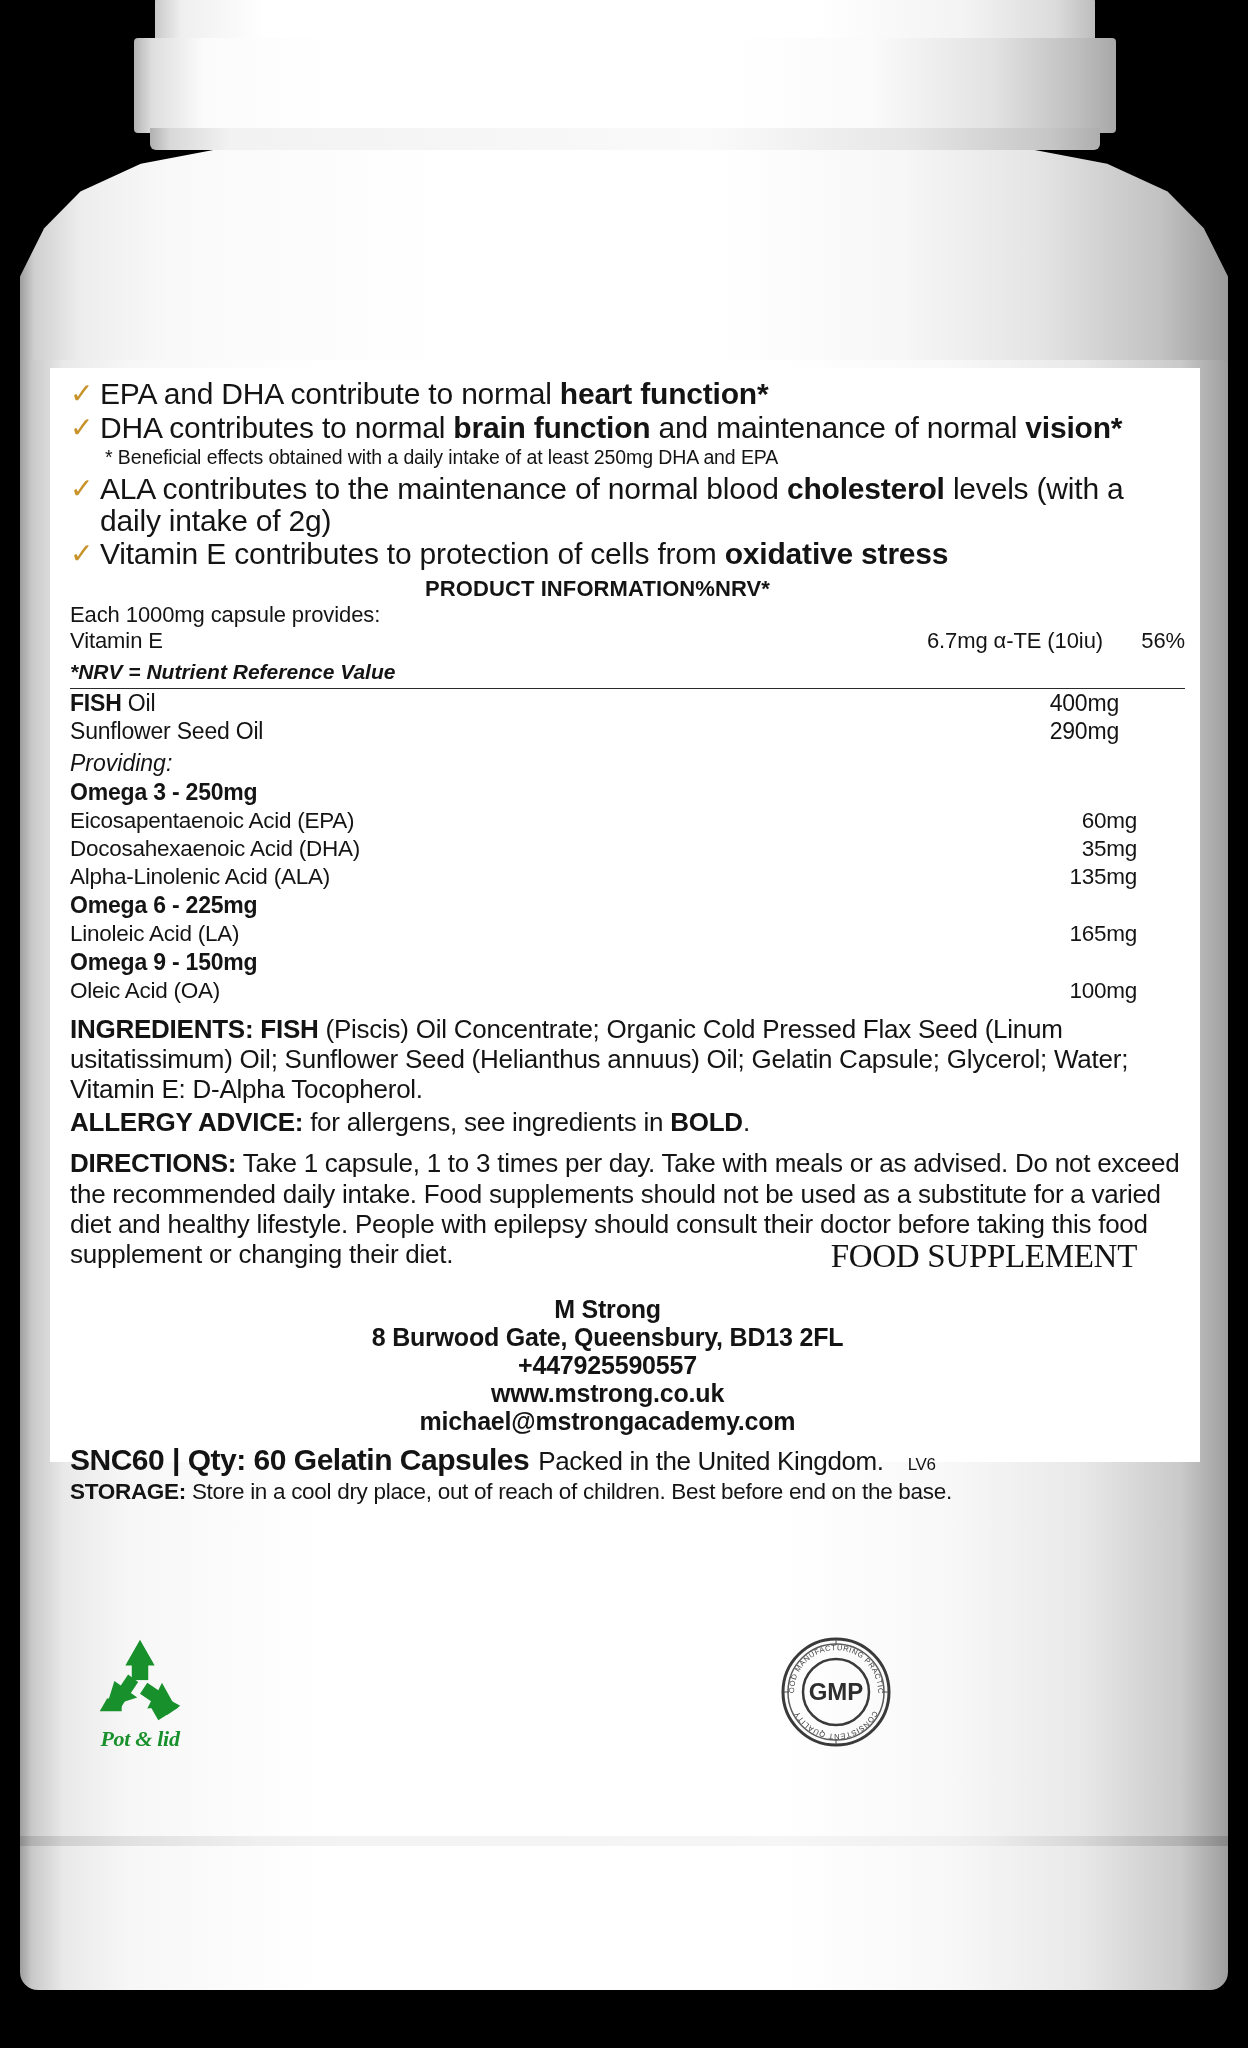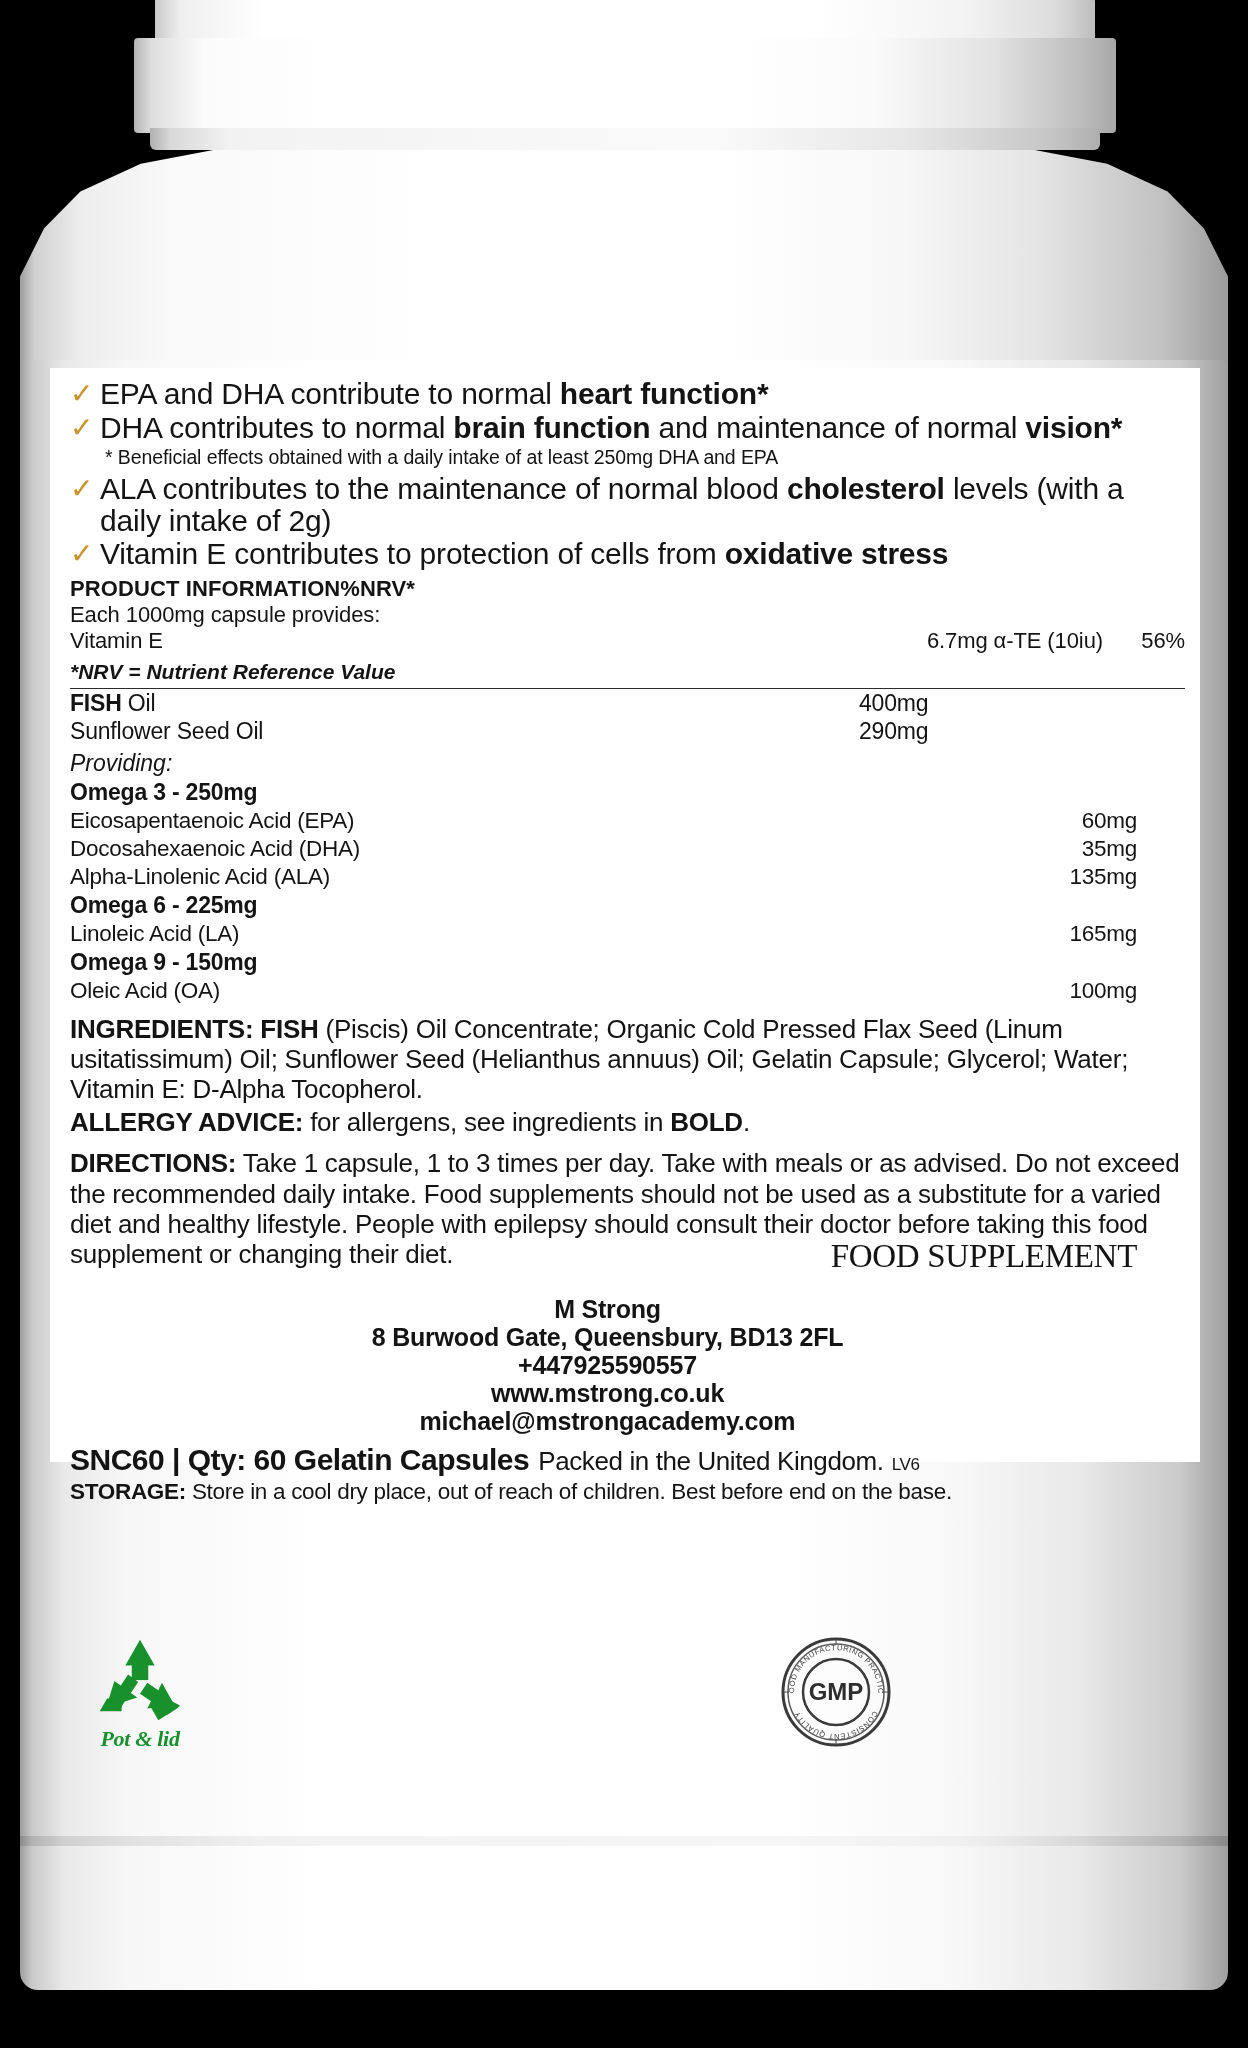--- a/index.html
+++ b/index.html
@@ -128,21 +128,21 @@
   .footnote-star {
     font-size: 19.5px;
     margin: 3px 0 5px 35px;
     line-height: 1.1;
     letter-spacing: -0.1px;
   }
 
   
   .pi-head-row {
     display: flex;
-    justify-content: flex-start;
+    justify-content: center;
     align-items: flex-end;
     font-size: 22px;
     font-weight: bold;
     margin-top: 6px;
     letter-spacing: 0.1px;
   }
   .pi-head-row .nrv { margin-right: 60px; font-size: 22px; }
   .pi-sub {
     font-size: 22px;
     letter-spacing: -0.1px;
@@ -166,21 +166,21 @@
     border-bottom: 1.5px solid #2a2a2a;
   }
 
   .oil-row {
     display: flex;
     font-size: 23px;
     line-height: 1.22;
     letter-spacing: -0.2px;
   }
   .oil-row .nm { flex: 1 1 auto; }
-  .oil-row .amt { width: 260px; text-align: left; padding-right: 66px; }
+  .oil-row .amt { width: 260px; text-align: right; padding-right: 66px; }
 
   .providing {
     font-size: 23px;
     font-style: italic;
     margin-top: 5px;
     line-height: 1.2;
   }
   .omega-head {
     font-size: 23px;
     font-weight: bold;
@@ -234,21 +234,21 @@
     font-size: 23px;
     margin-top: 8px;
     letter-spacing: -0.3px;
   }
   .footer-line .code {
     font-size: 30px;
     font-weight: bold;
     letter-spacing: -0.5px;
   }
   .footer-line .packed { font-size: 26px; margin-left: 9px; letter-spacing: -0.4px; }
-  .footer-line .lv { font-size: 17px; margin-left: 8px; }
+  .footer-line .lv { font-size: 17px; margin-left: 24px; }
   .storage-line {
     font-size: 22.5px;
     margin-top: 2px;
     letter-spacing: -0.3px;
   }
   .storage-line b { font-weight: bold; }
 
   
   .recycle-wrap {
     position: absolute;

